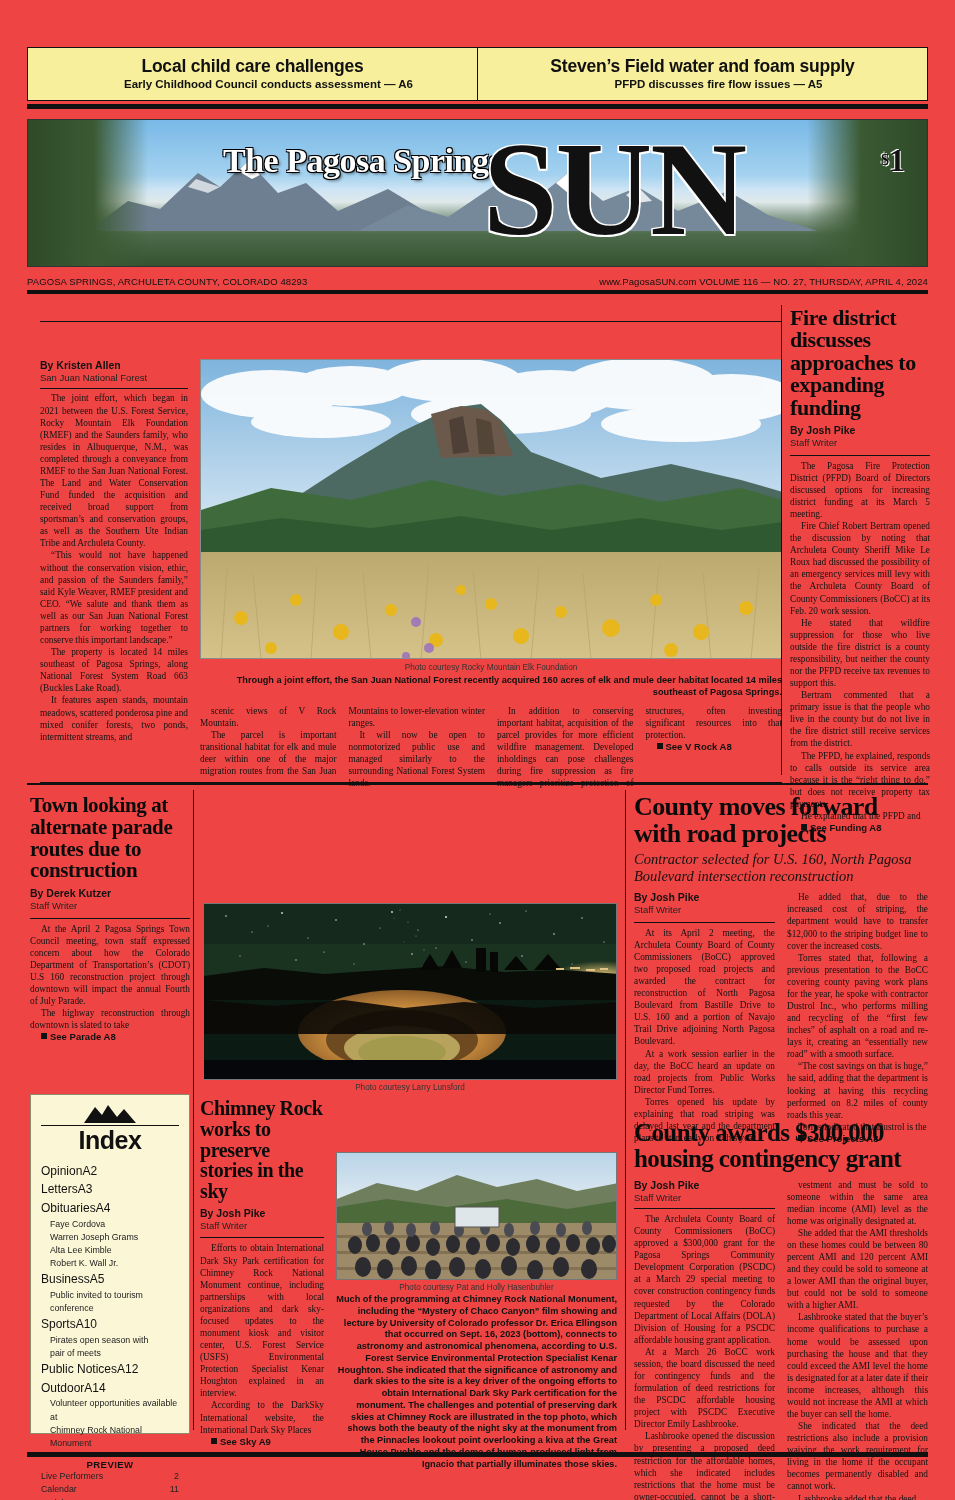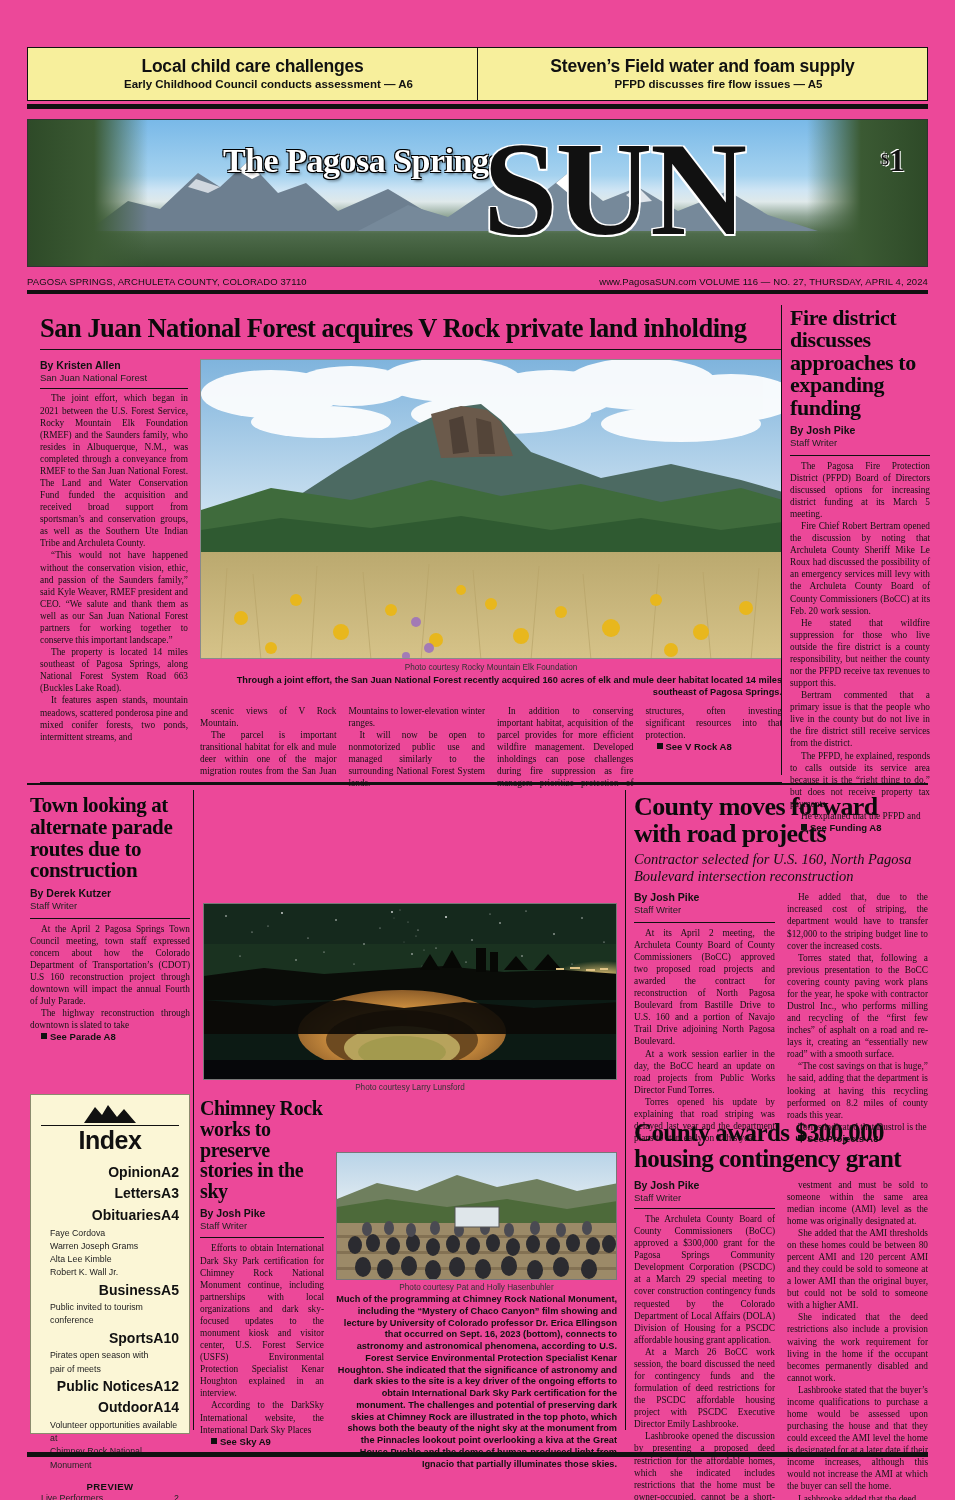--- a/index.html
+++ b/index.html
@@ -5,21 +5,21 @@
   * { box-sizing: border-box; margin: 0; padding: 0; }
   html, body {
     width: 955px; height: 1500px;
     background: #ffffff;
     font-family: "Liberation Serif", serif;
     overflow: hidden;
   }
   .page {
     position: relative;
     width: 955px; height: 1500px;
-    background: #ec4899;
+    background: #ef4444;
     padding: 0;
   }
 
   
   .skybox-wrap { position:absolute; left:27px; top:47px; width:901px; height:62px; }
   .skybox {
     width:100%; height:54px;
     background:#f7ef9c;
     border:1.5px solid #111;
     display:flex;
@@ -156,21 +156,21 @@
     background:#fbf6d6; border:1px solid #8b8b6e;
     padding:6px 10px 8px;
     font-family:"Liberation Sans", sans-serif;
   }
   .idx-mtn { text-align:center; margin-top:2px; }
   .idx-title {
     text-align:center; font-size:25px; font-weight:bold; color:#111;
     letter-spacing:-0.5px; border-top:1.5px solid #111; margin-top:-2px; line-height:1.15;
   }
   .idx-list { margin-top:7px; }
-  .idx-row { display:flex; justify-content:flex-end; font-size:14px; font-weight:bold; color:#111; line-height:1.55; }
+  .idx-row { display:flex; justify-content:flex-start; font-size:12px; font-weight:normal; color:#111; line-height:1.55; }
   .idx-sub { font-size:8.8px; font-weight:normal; color:#222; padding-left:9px; line-height:1.5; }
   .idx-preview-title { text-align:center; font-size:9.6px; font-weight:bold; color:#111; margin-top:9px; letter-spacing:0.4px; }
   .idx-prow { display:flex; justify-content:space-between; font-size:8.8px; color:#222; line-height:1.5; }
 
   
   .sky-photo {
     position:absolute; left:203px; top:903px; width:414px; height:177px;
     border:1px solid #777; overflow:hidden;
     background:linear-gradient(to bottom,#0a1512 0%,#16281d 28%,#1d3322 42%,#120d09 56%,#090705 100%);
   }
@@ -241,27 +241,26 @@
       <div class="trees-right"></div>
     </div>
     <div class="mast-title">The Pagosa Springs</div>
     <div class="mast-sun">SUN</div>
     <div class="mast-price">
       <span class="dollar">$</span><span class="num">1</span>
     </div>
   </div>
 
   <div class="folio">
-    <span>PAGOSA SPRINGS, ARCHULETA COUNTY, COLORADO 37110</span>
+    <span>PAGOSA SPRINGS, ARCHULETA COUNTY, COLORADO 48293</span>
     <span>www.PagosaSUN.com VOLUME 116 — NO. 27, THURSDAY, APRIL 4, 2024</span>
   </div>
   <div class="folio-rule"></div>
 
   <div class="lead">
-    <div class="hl-serif lead-head">San Juan National Forest acquires V Rock private land inholding</div>
     <div class="lead-rule"></div>
 
     <div class="lead-body">
       <div class="byline">By Kristen Allen</div>
       <div class="byline-sub">San Juan National Forest</div>
       <hr class="hr-thin" style="margin:4px 0 3px;">
       <div class="body-col">
         <p>The joint effort, which began in 2021 between the U.S. Forest Service, Rocky Mountain Elk Foundation (RMEF) and the Saunders family, who resides in Albuquerque, N.M., was completed through a conveyance from RMEF to the San Juan National Forest. The Land and Water Conservation Fund funded the acquisition and received broad support from sportsman’s and conservation groups, as well as the Southern Ute Indian Tribe and Archuleta County.</p>
         <p>“This would not have happened without the conservation vision, ethic, and passion of the Saunders family,” said Kyle Weaver, RMEF president and CEO. “We salute and thank them as well as our San Juan National Forest partners for working together to conserve this important landscape.”</p>
         <p>The property is located 14 miles southeast of Pagosa Springs, along National Forest System Road 663 (Buckles Lake Road).</p>
@@ -657,22 +656,22 @@
         <div class="body-col" style="margin-top:4px;">
           <p>The Archuleta County Board of County Commissioners (BoCC) approved a $300,000 grant for the Pagosa Springs Community Development Corporation (PSCDC) at a March 29 special meeting to cover construction contingency funds requested by the Colorado Department of Local Affairs (DOLA) Division of Housing for a PSCDC affordable housing grant application.</p>
           <p>At a March 26 BoCC work session, the board discussed the need for contingency funds and the formulation of deed restrictions for the PSCDC affordable housing project with PSCDC Executive Director Emily Lashbrooke.</p>
           <p>Lashbrooke opened the discussion by presenting a proposed deed restriction for the affordable homes, which she indicated includes restrictions that the home must be owner-occupied, cannot be a short-term rental, has a 3 percent per year cap on return on in-</p>
         </div>
       </div>
       <div style="width:141px;">
         <div class="body-col">
           <p>vestment and must be sold to someone within the same area median income (AMI) level as the home was originally designated at.</p>
           <p>She added that the AMI thresholds on these homes could be between 80 percent AMI and 120 percent AMI and they could be sold to someone at a lower AMI than the original buyer, but could not be sold to someone with a higher AMI.</p>
+          <p>Lashbrooke stated that the buyer’s income qualifications to purchase a home would be assessed upon purchasing the house and that they could exceed the AMI level the home is designated for at a later date if their income increases, although this would not increase the AMI at which the buyer can sell the home.</p>
           <p>She indicated that the deed restrictions also include a provision waiving the work requirement for living in the home if the occupant becomes permanently disabled and cannot work.</p>
-          <p>Lashbrooke stated that the buyer’s income qualifications to purchase a home would be assessed upon purchasing the house and that they could exceed the AMI level the home is designated for at a later date if their income increases, although this would not increase the AMI at which the buyer can sell the home.</p>
           <p>Lashbrooke added that the deed</p>
 
         </div>
       </div>
     </div>
   </div>
 
   <div class="bottom-rule"></div>
 </div>
 

